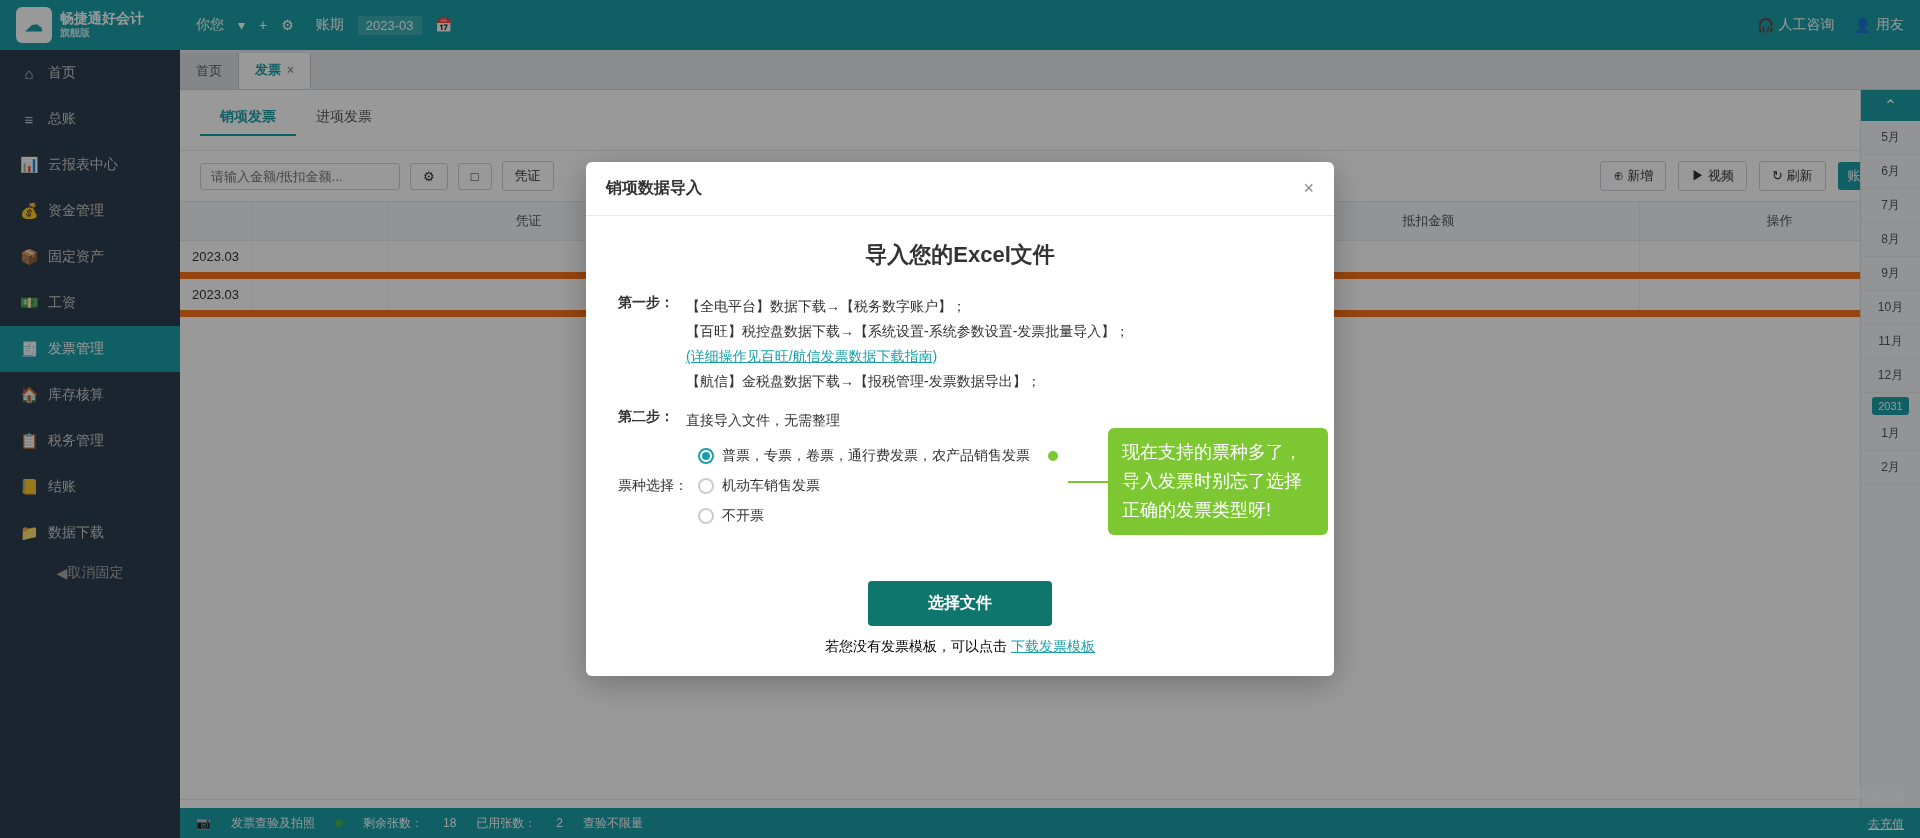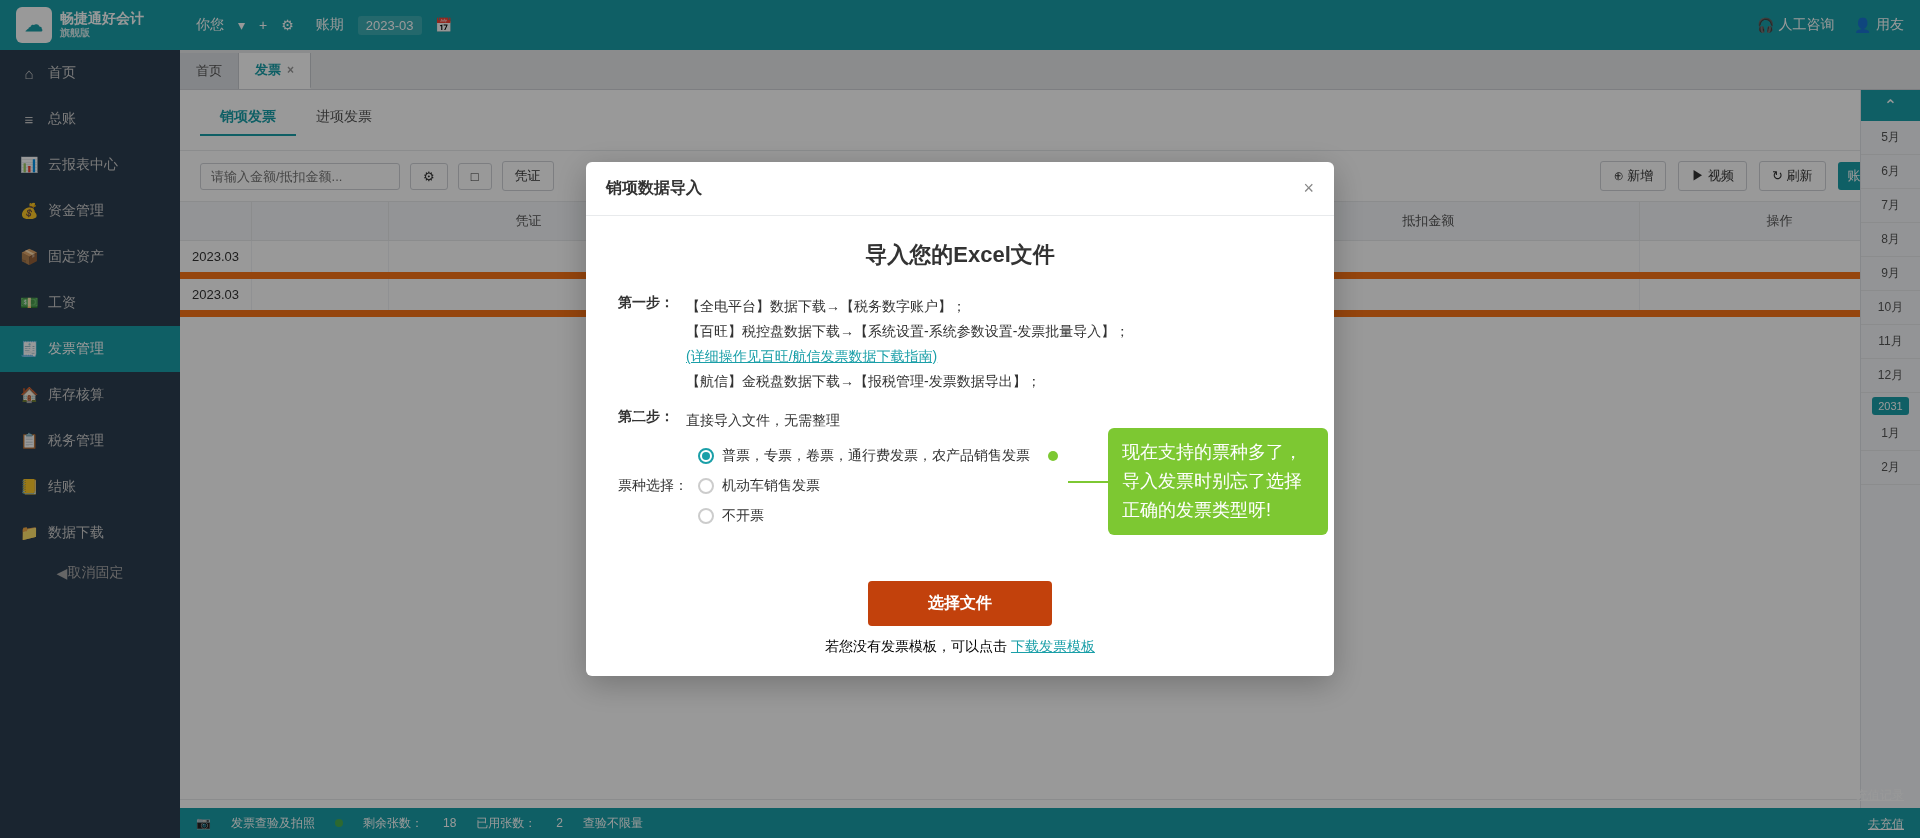--- a/index.html
+++ b/index.html
@@ -380,21 +380,21 @@
     }
     .ticket-label { font-size: 14px; color: #333; white-space: nowrap; }
     .modal-footer {
       padding: 16px 32px 20px;
       display: flex;
       flex-direction: column;
       align-items: center;
       gap: 12px;
     }
     .select-file-btn {
-      background: #c2410c;
+      background: #0f766e;
       color: white;
       border: none;
       border-radius: 4px;
       padding: 12px 60px;
       font-size: 16px;
       cursor: pointer;
       font-weight: bold;
     }
     .footer-link { color: #1a9fa8; text-decoration: underline; cursor: pointer; }
     .tooltip-dot {

